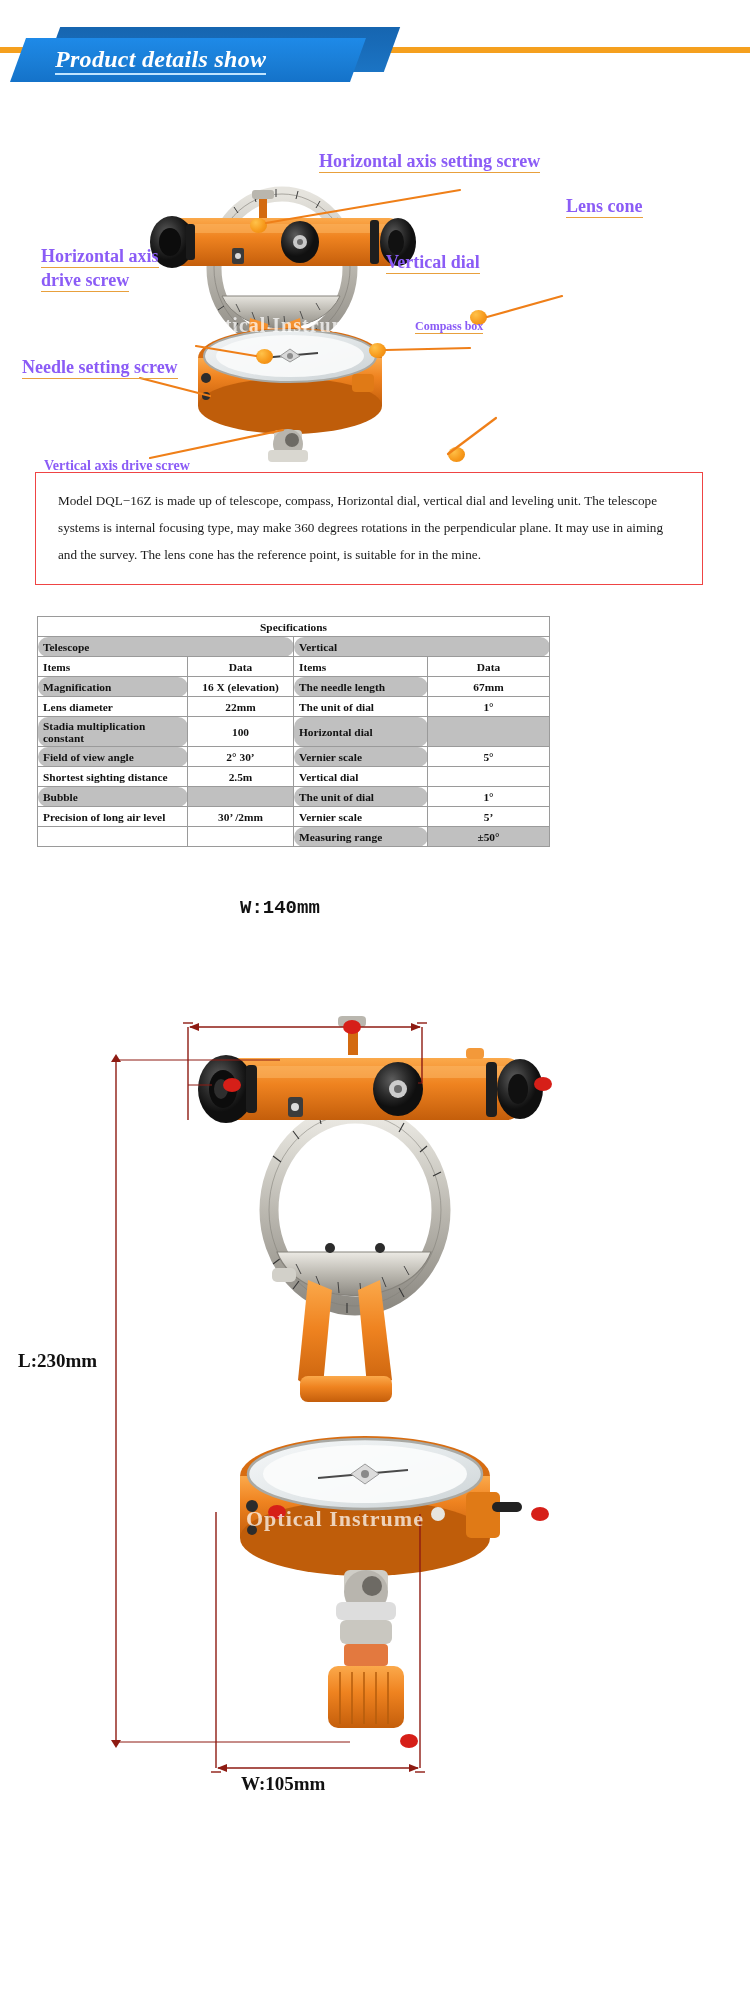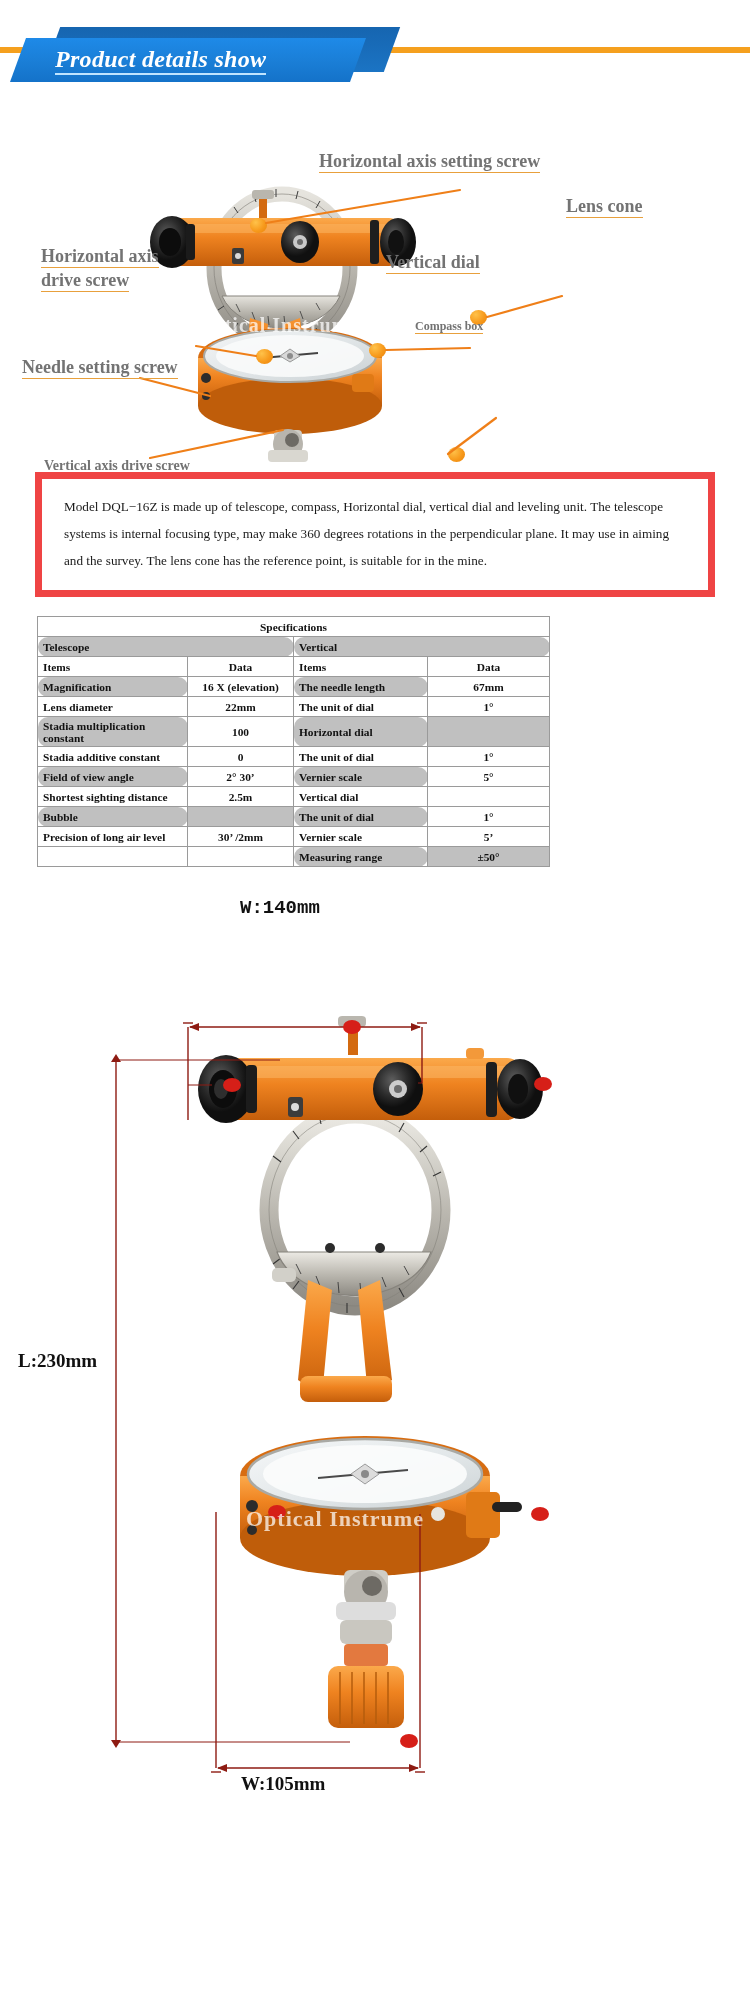--- a/index.html
+++ b/index.html
@@ -25,37 +25,37 @@
   .banner-text{
     position:absolute;left:55px;top:40px;width:300px;height:40px;
     color:#ffffff;font-style:italic;font-weight:bold;font-size:24px;
     line-height:38px;letter-spacing:.3px;white-space:nowrap;
   }
   .banner-text u{text-decoration:none;border-bottom:2px solid #bfe4ff;padding-bottom:1px;font-family:Liberation Serif, serif;}
 
   
   .photo-area{position:absolute;left:0;top:78px;width:750px;height:390px;}
   .ann{
-    position:absolute;color:#737373;font-weight:bold;
+    position:absolute;color:#8b5cf6;font-weight:bold;
     white-space:nowrap;line-height:1.18;
   }
   .ann span{border-bottom:1.4px solid #e8a03c;display:inline-block;}
   .dot{
     position:absolute;border-radius:50%;
     background:radial-gradient(circle at 34% 30%,#ffc24a 0%,#f79a1c 55%,#e9830a 100%);
   }
 
   
   .device{position:absolute;left:0;top:0;width:750px;height:390px;}
 
   
   .desc{
     position:absolute;left:35px;top:472px;width:622px;
     padding:14px 22px 16px 22px;
-    border:7px solid #ef4444;background:#fff;
+    border:1px solid #ef4444;background:#fff;
     font-size:13.2px;line-height:2.05;color:#1a1a1a;
   }
 
   
   .spec-wrap{position:absolute;left:37px;top:616px;width:512px;}
   table.spec{border-collapse:collapse;width:512px;
     font-size:11.4px;color:#111;table-layout:fixed;}
   table.spec td{
     border:1px solid #9a9a9a;
     padding:2.5px 5px;height:14px;font-weight:bold;
@@ -286,26 +286,20 @@
         <td class="white c-l">The unit of dial</td>
         <td class="white c-c">1°</td>
       </tr>
       <tr>
         <td class="gray c-l">Stadia multiplication constant</td>
         <td class="white c-c">100</td>
         <td class="gray c-l">Horizontal dial</td>
         <td class="gray c-c"></td>
       </tr>
       <tr>
-        <td class="white c-l">Stadia additive constant</td>
-        <td class="white c-c">0</td>
-        <td class="white c-l">The unit of dial</td>
-        <td class="white c-c">1°</td>
-      </tr>
-      <tr>
         <td class="gray c-l">Field of view angle</td>
         <td class="white c-c">2°  30’</td>
         <td class="gray c-l">Vernier scale</td>
         <td class="white c-c">5°</td>
       </tr>
       <tr>
         <td class="white c-l">Shortest sighting distance</td>
         <td class="white c-c">2.5m</td>
         <td class="white c-l">Vertical dial</td>
         <td class="white c-c"></td>

